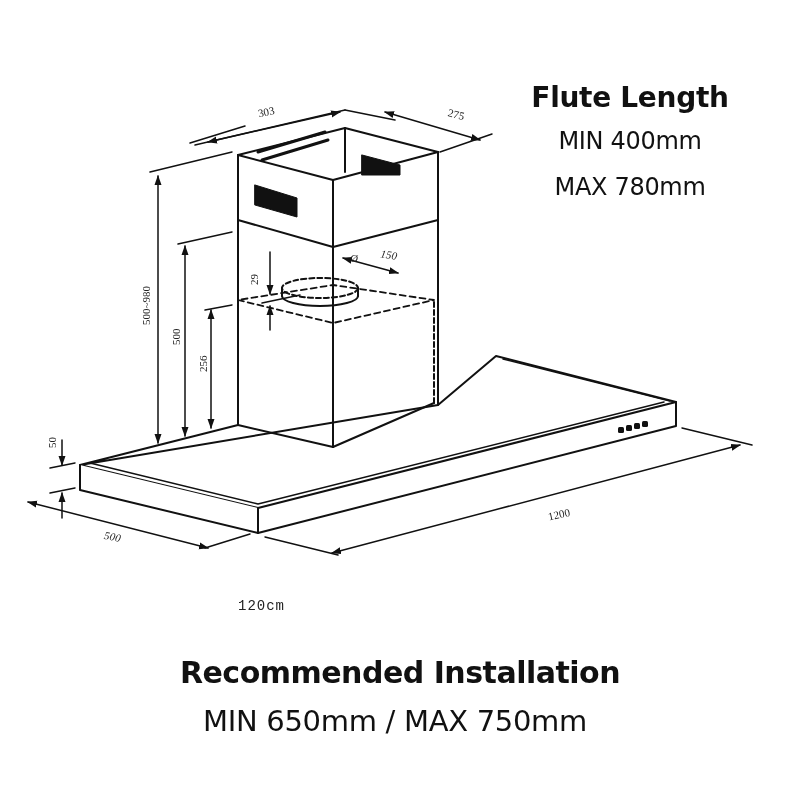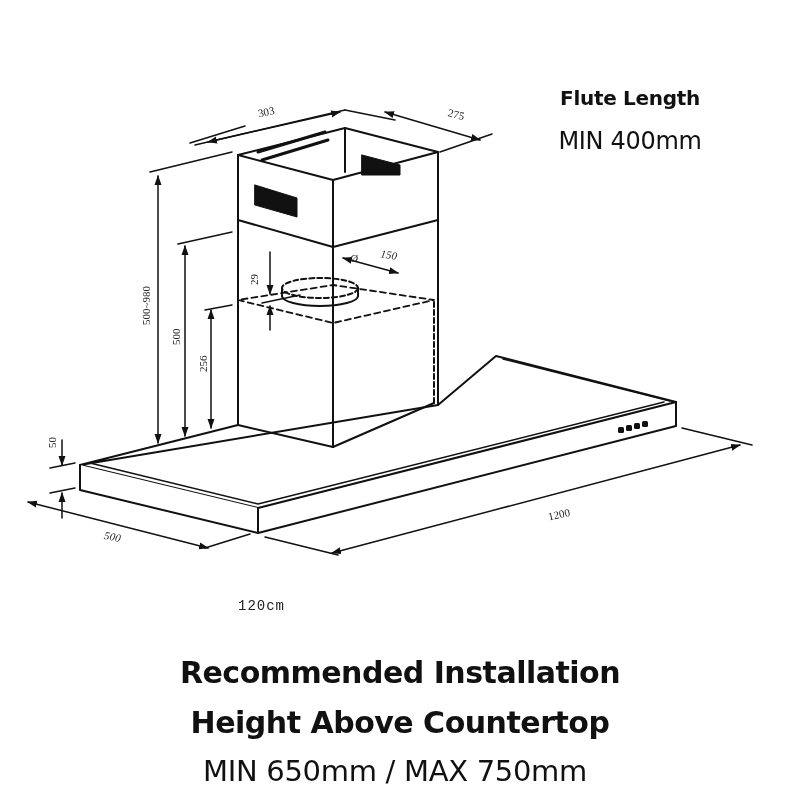--- a/index.html
+++ b/index.html
@@ -1,21 +1,21 @@
 <!DOCTYPE html>
 <html><head>
 <meta charset="utf-8">
 <style>
   html, body { margin: 0; padding: 0; background: #ffffff; }
   body { width: 800px; height: 800px; position: relative; overflow: hidden; font-family: "DejaVu Sans", sans-serif; color: #111; }
   .diagram { position: absolute; left: 0; top: 0; width: 800px; height: 800px; }
   .dim { font-family: "Liberation Serif", "DejaVu Serif", serif; font-size: 11px; fill: #222; }
   .unit-label { font-family: "Liberation Mono", "DejaVu Sans Mono", monospace; font-size: 14px; fill: #222; letter-spacing: 1px; }
   .flute { position: absolute; left: 500px; top: 78px; width: 260px; text-align: center; }
-  .flute-title { font-family: "DejaVu Sans", sans-serif; font-weight: bold; font-size: 20px; line-height: 40px; letter-spacing: -0.3px; }
+  .flute-title { font-family: "DejaVu Sans", sans-serif; font-weight: bold; font-size: 28px; line-height: 40px; letter-spacing: -0.3px; }
   .flute-line { font-family: "DejaVu Sans", sans-serif; font-size: 24px; line-height: 46px; letter-spacing: -0.3px; }
   .install { position: absolute; left: 0; top: 648px; width: 800px; text-align: center; }
   .install-title { font-family: "DejaVu Sans", sans-serif; font-weight: bold; font-size: 30px; line-height: 50px; letter-spacing: -0.5px; }
   .install-range { font-family: "DejaVu Sans", sans-serif; font-size: 29px; line-height: 46px; letter-spacing: -0.3px; margin-left: -10px; }
 </style>
 </head>
 <body>
 
 <svg class="diagram" viewBox="0 0 800 800" xmlns="http://www.w3.org/2000/svg">
   <defs>
@@ -122,19 +122,19 @@
   <text class="dim" x="380" y="258" font-style="italic" transform="rotate(10 385 258)">150</text>
   <text class="dim" x="0" y="0" transform="translate(56 448) rotate(-90)">50</text>
   <text class="dim" x="104" y="541" font-style="italic" transform="rotate(12 115 538)">500</text>
   <text class="dim" x="548" y="518" transform="rotate(-12 560 514)">1200</text>
   <text class="unit-label" x="238" y="610">120cm</text>
 </svg>
 
 <div class="flute">
   <div class="flute-title">Flute Length</div>
   <div class="flute-line">MIN 400mm</div>
+  <div class="flute-line">MAX 780mm</div>
 </div>
 
 <div class="install">
   <div class="install-title">Recommended Installation</div>
-  <div class="install-title">Height Above Countertop</div>
   <div class="install-range">MIN 650mm / MAX 750mm</div>
 </div>
 
 </body></html>

